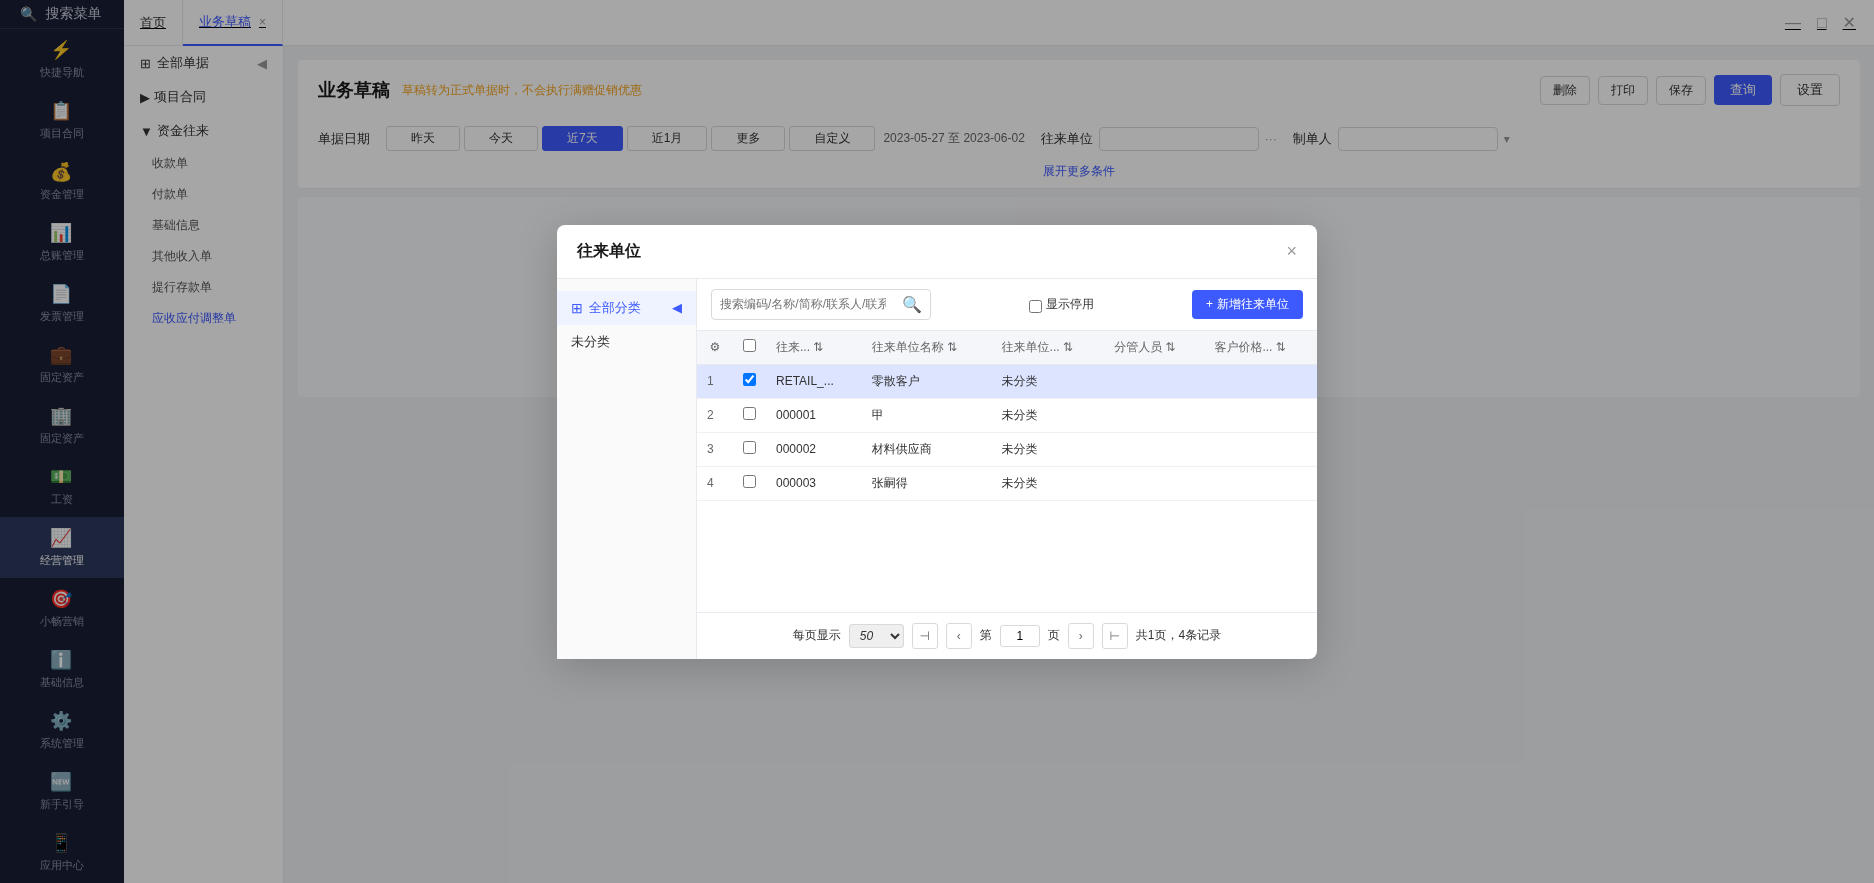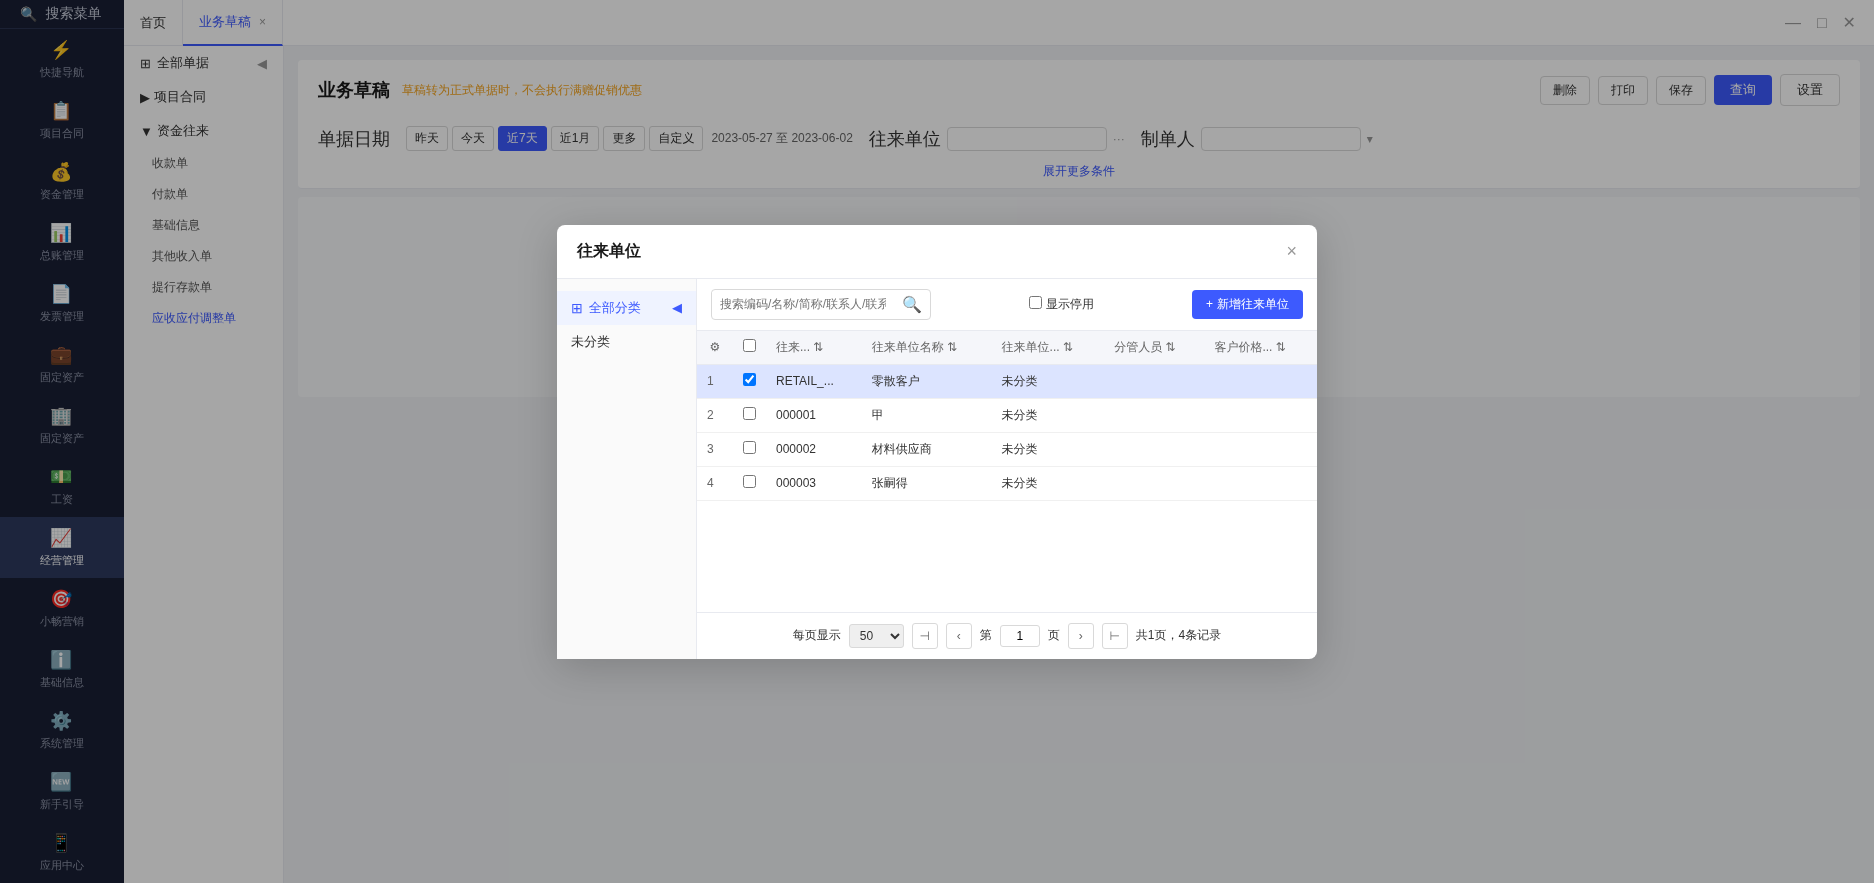--- a/index.html
+++ b/index.html
@@ -20,21 +20,21 @@
       padding: 10px 0; cursor: pointer; font-size: 12px; color: #8a90a4;
     }
     .sidebar-item.active { background: #2d3a5e; color: #fff; }
     .sidebar-item .icon { font-size: 18px; margin-bottom: 4px; }
     .sidebar-item .label { font-size: 11px; }
 
     
     .topbar {
       position: fixed; left: 124px; top: 0; right: 0; height: 46px;
       background: #fff; border-bottom: 1px solid #e8eaf0;
-      display: flex; align-items: center; padding: 0;
+      display: flex; align-items: center; padding: 0; text-decoration: underline;
     }
     .tab-item {
       height: 46px; padding: 0 16px; display: flex; align-items: center;
       font-size: 13px; cursor: pointer; color: #333; border-right: 1px solid #e8eaf0;
     }
     .tab-item.active { color: #3d5afe; border-bottom: 2px solid #3d5afe; }
     .tab-close { margin-left: 8px; color: #999; font-size: 12px; }
 
     
     .main {
@@ -55,24 +55,24 @@
     .btn-action {
       padding: 5px 12px; border: 1px solid #d9d9d9; background: #fff;
       border-radius: 4px; font-size: 12px; color: #333; cursor: pointer;
     }
     .btn-primary { background: #3d5afe; color: #fff; border: none; padding: 6px 16px; border-radius: 4px; font-size: 13px; cursor: pointer; }
     .btn-default { background: #fff; color: #333; border: 1px solid #d9d9d9; padding: 6px 16px; border-radius: 4px; font-size: 13px; cursor: pointer; }
 
     .filter-row {
       display: flex; align-items: center; padding: 10px 0; gap: 16px; flex-wrap: wrap;
     }
-    .filter-label { font-size: 18px; color: #333; }
+    .filter-label { font-size: 13px; color: #333; }
     .filter-dates { display: flex; align-items: center; gap: 4px; }
     .date-btn {
-      padding: 3px 8px; border: 1px solid #d9d9d9; border-radius: 3px;
+      padding: 3px 24px; border: 1px solid #d9d9d9; border-radius: 3px;
       font-size: 12px; cursor: pointer; color: #333; background: #fff;
     }
     .date-btn.active { background: #3d5afe; color: #fff; border-color: #3d5afe; }
     .date-range { font-size: 12px; color: #666; margin-left: 4px; }
     .filter-field { display: flex; align-items: center; gap: 6px; }
     .filter-input {
       border: 1px solid #d9d9d9; border-radius: 4px; padding: 4px 8px;
       font-size: 12px; width: 160px; color: #333;
     }
     .expand-more { color: #3d5afe; font-size: 12px; cursor: pointer; padding: 4px 8px; }
@@ -114,21 +114,21 @@
     .dialog-toolbar {
       display: flex; align-items: center; justify-content: space-between;
       padding: 10px 14px; border-bottom: 1px solid #e8eaf0;
     }
     .search-box {
       display: flex; align-items: center; border: 1px solid #d9d9d9;
       border-radius: 4px; overflow: hidden; width: 220px;
     }
     .search-input { border: none; outline: none; padding: 5px 8px; font-size: 12px; width: 100%; }
     .search-icon { padding: 5px 8px; color: #999; }
-    .show-disabled { display: flex; align-items: flex-start; gap: 4px; font-size: 12px; color: #333; }
+    .show-disabled { display: flex; align-items: flex-end; gap: 4px; font-size: 12px; color: #333; }
     .btn-add {
       background: #3d5afe; color: #fff; border: none; border-radius: 4px;
       padding: 6px 14px; font-size: 12px; cursor: pointer; display: flex; align-items: center; gap: 4px;
     }
 
     
     .dialog-table { flex: 1; overflow: auto; }
     table { width: 100%; border-collapse: collapse; font-size: 12px; }
     thead tr { background: #f5f6fa; }
     thead th {
@@ -153,21 +153,21 @@
       width: 26px; height: 26px; border: 1px solid #d9d9d9; background: #fff;
       border-radius: 3px; cursor: pointer; display: flex; align-items: center; justify-content: center;
       font-size: 12px; color: #666;
     }
     .page-input {
       width: 40px; border: 1px solid #d9d9d9; border-radius: 3px;
       padding: 3px 6px; font-size: 12px; text-align: center;
     }
     .page-select {
       border: 1px solid #d9d9d9; border-radius: 3px; padding: 3px 6px;
-      font-size: 12px; color: #333;
+      font-size: 12px; color: #333; font-style: italic;
     }
 
     
     .dialog-footer {
       display: flex; align-items: center; justify-content: flex-end;
       padding: 12px 20px; border-top: 1px solid #e8eaf0; gap: 10px;
     }
 
     
     .dialog-table::-webkit-scrollbar { width: 6px; height: 6px; }

